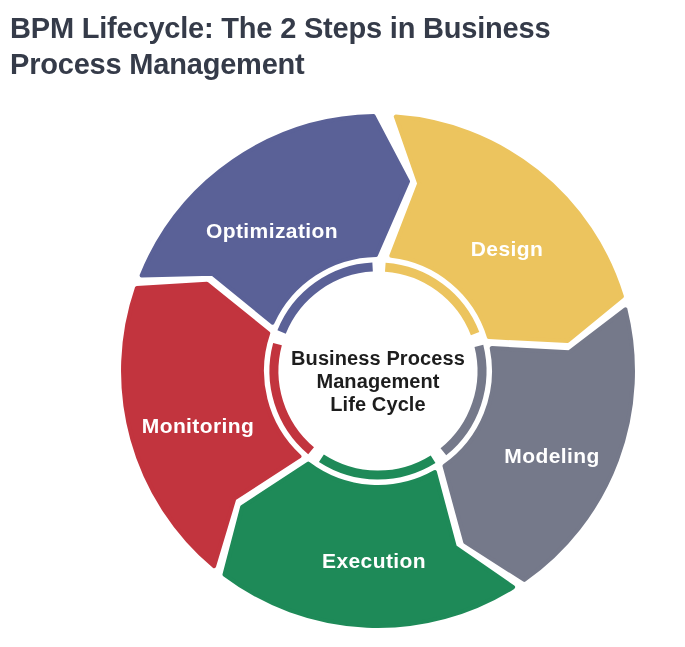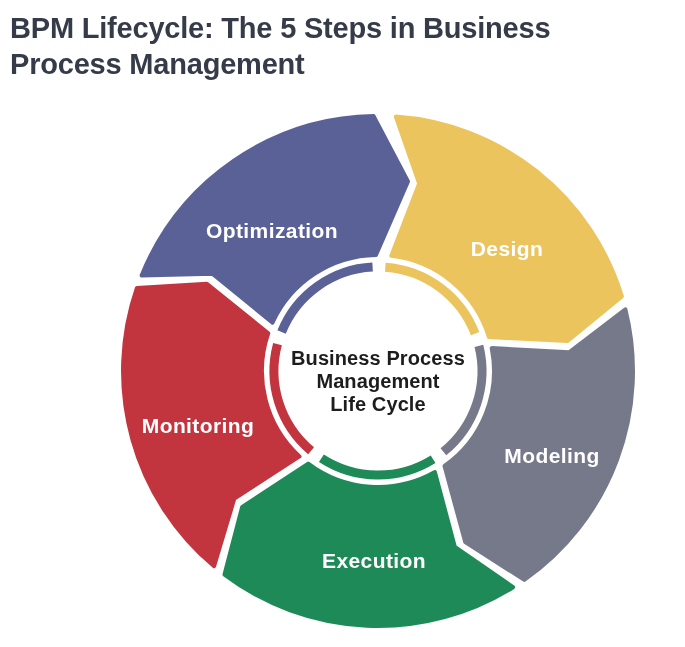--- a/index.html
+++ b/index.html
@@ -48,21 +48,21 @@
     font-weight: 700;
     letter-spacing: 0.1px;
     text-anchor: middle;
   }
 </style>
 </head>
 <body>
 
 <div class="page">
 
-  <h1 class="page-title">BPM Lifecycle: The 5 Steps in Business Process Management</h1>
+  <h1 class="page-title">BPM Lifecycle: The 2 Steps in Business Process Management</h1>
 
   <div class="diagram-wrap">
     <svg width="685" height="547" viewBox="0 0 685 547">
 
       <g>
         <path class="seg" d="M395.8 20.6 A255 255 0 0 1 621.9 200.4 L567.6 245 L488.9 241.1 A116 116 0 0 0 391.3 159.8 L419.2 87.5 Z" fill="#ECC45E" stroke="#ECC45E"></path>
         <path class="seg" d="M625.4 213.3 A255 255 0 0 1 524.3 483.9 L465.2 446.1 L444.5 370 A116 116 0 0 0 491.7 252.1 L569.1 256.3 Z" fill="#75798A" stroke="#75798A"></path>
         <path class="seg" d="M513.1 491.2 A255 255 0 0 1 224.5 478.6 L242.2 410.8 L308.2 367.6 A116 116 0 0 0 434.9 376.1 L454.9 450.9 Z" fill="#1E8A58" stroke="#1E8A58"></path>
         <path class="seg" d="M214.1 470.3 A255 255 0 0 1 136.9 192 L206.9 187.8 L268.3 237.2 A116 116 0 0 0 299.5 360.4 L234.4 402.5 Z" fill="#C2343E" stroke="#C2343E"></path>
         <path class="seg" d="M141.6 179.5 A255 255 0 0 1 373.5 20 L408 85.4 L376 159 A116 116 0 0 0 272.5 226.7 L212.4 177.8 Z" fill="#5A6197" stroke="#5A6197"></path>

